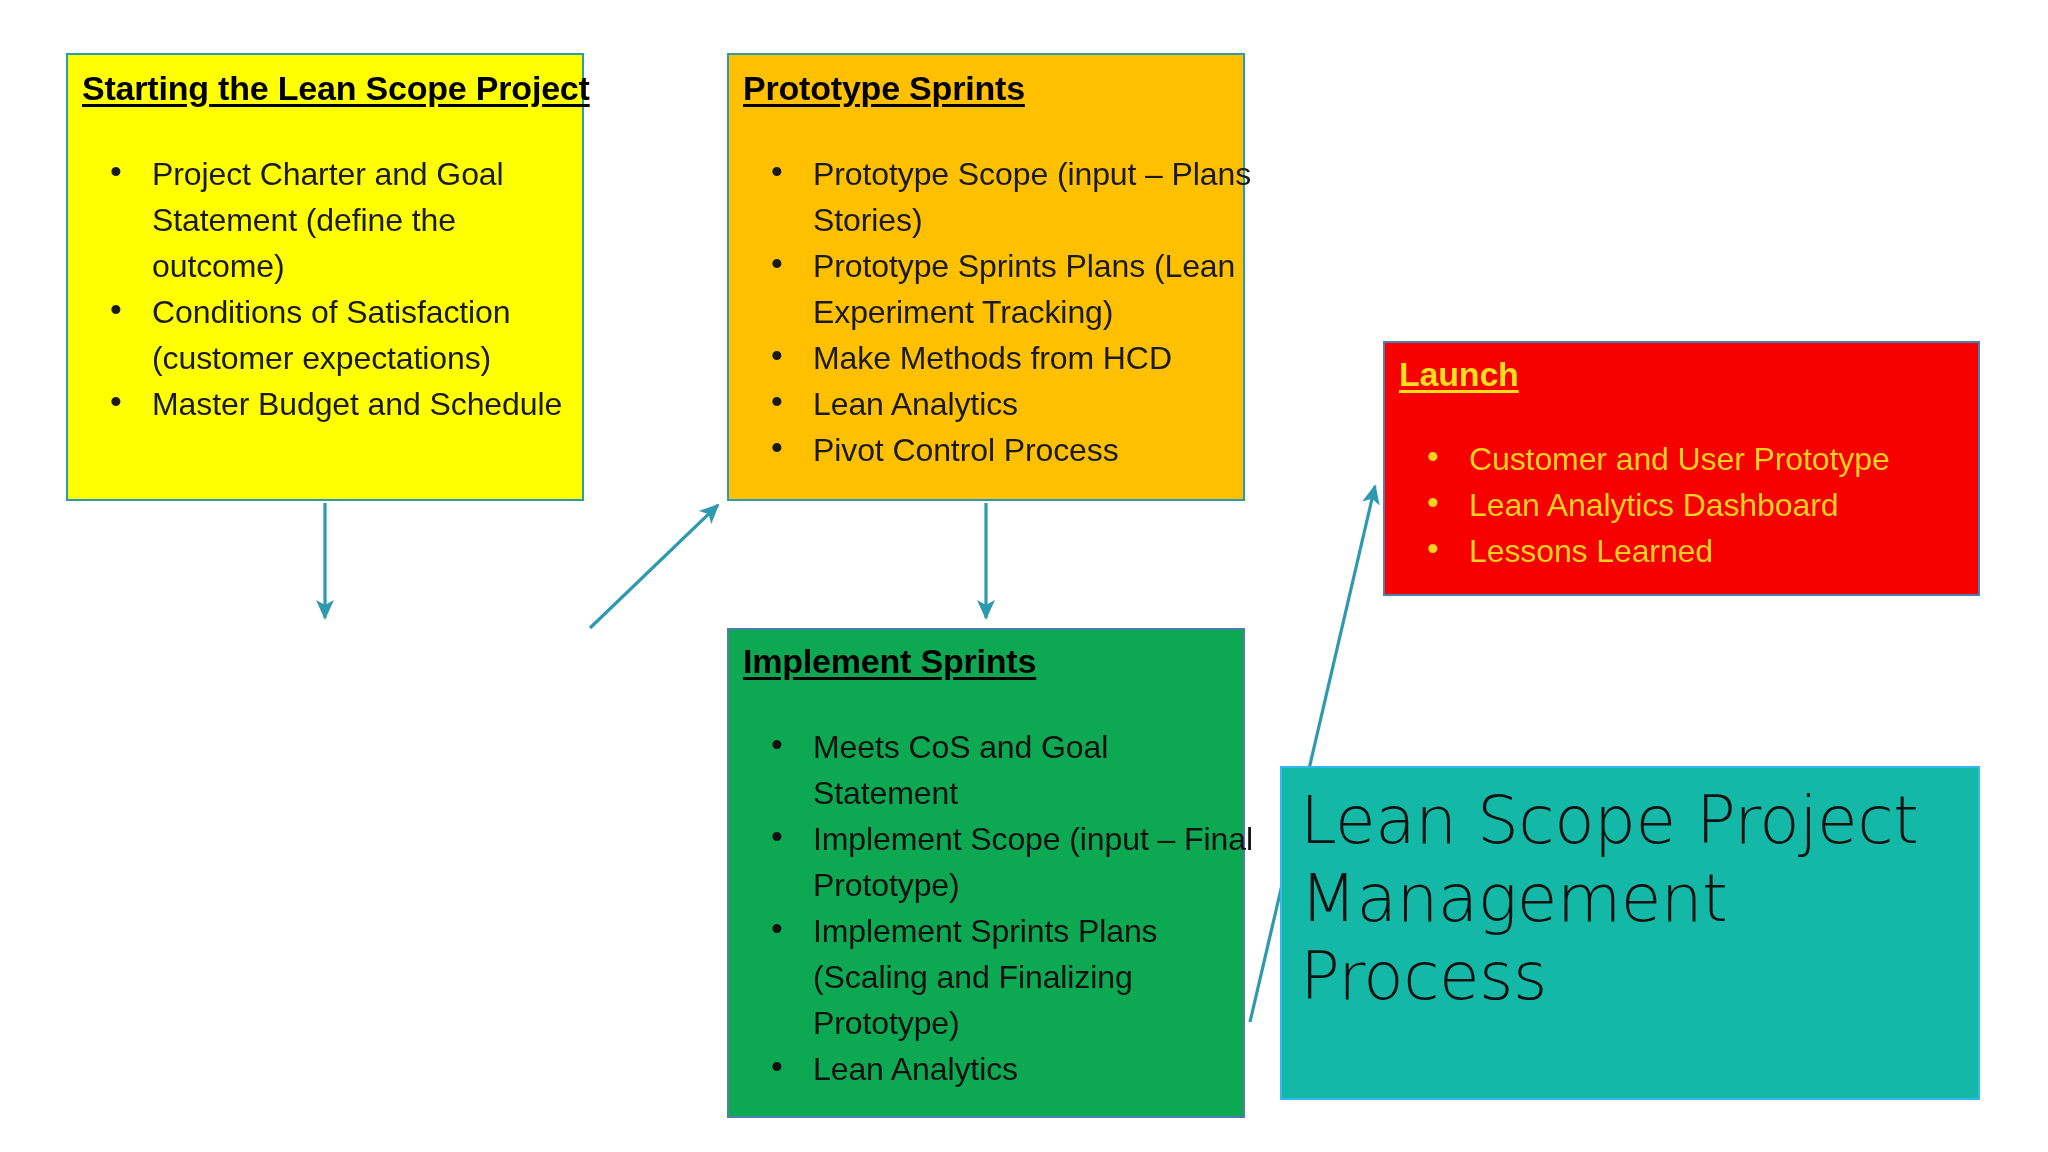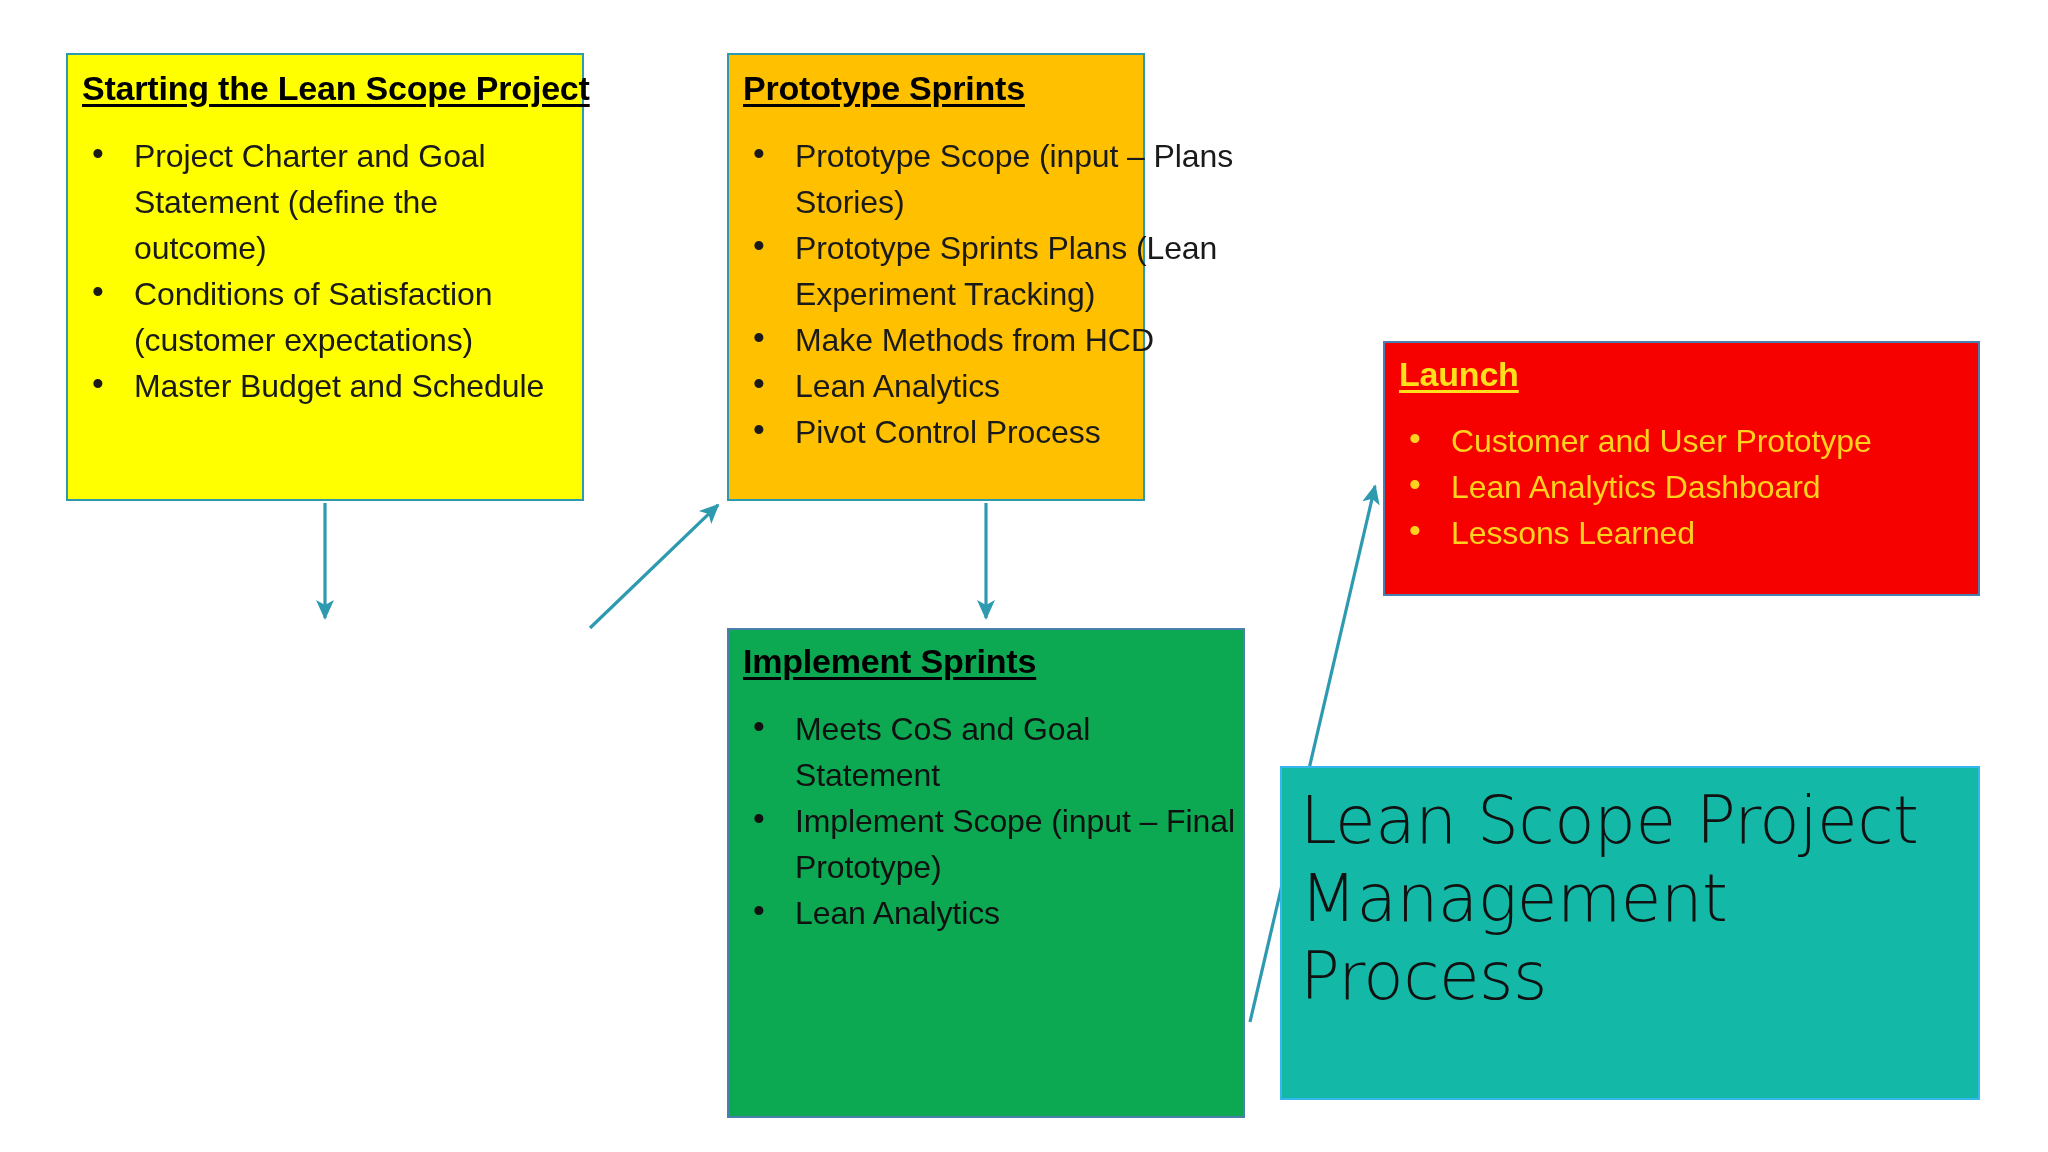--- a/index.html
+++ b/index.html
@@ -28,21 +28,21 @@
     position: absolute;
     font-weight: bold;
     text-decoration: underline;
     text-underline-offset: 4px;
     white-space: nowrap;
     letter-spacing: -0.2px;
   }
   .box ul.bullets {
     position: absolute;
     list-style: none;
-    margin: 0;
+    margin: 18px;
     padding: 0;
   }
   .box ul.bullets li {
     position: relative;
     padding-left: 52px;
     margin: 0;
     letter-spacing: -0.1px;
   }
   .box ul.bullets li::before {
     content: "\2022";
@@ -56,21 +56,21 @@
   
   #box-start {
     left: 66px; top: 53px; width: 518px; height: 448px;
     background: #FFFF00;
   }
   #box-start .box-title { left: 14px; top: 14px; font-size: 34px; color: #000; }
   #box-start ul.bullets { left: 14px; top: 78px; width: 488px; font-size: 32px; line-height: 46px; color: #1a1a1a; }
 
   
   #box-proto {
-    left: 727px; top: 53px; width: 418px; height: 448px;
+    left: 727px; top: 53px; width: 518px; height: 448px;
     background: #FFC000;
   }
   #box-proto .box-title { left: 14px; top: 14px; font-size: 34px; color: #000; }
   #box-proto ul.bullets { left: 14px; top: 78px; width: 500px; font-size: 32px; line-height: 46px; color: #1a1a1a; }
 
   
   #box-launch {
     left: 1383px; top: 341px; width: 597px; height: 255px;
     background: #F70000;
     border-color: #4a7fae;
@@ -166,20 +166,21 @@
       <li>Lessons Learned</li>
     </ul>
   </div>
 
 
   <div class="box" id="box-implement">
     <div class="box-title">Implement Sprints</div>
     <ul class="bullets">
       <li>Meets CoS and Goal Statement</li>
       <li>Implement Scope (input – Final Prototype)</li>
+      <li>Implement Sprints Plans (Scaling and Finalizing Prototype)</li>
       <li>Lean Analytics</li>
     </ul>
   </div>
 
   <div id="title-box">
     <div class="title-text">Lean Scope Project Management Process</div>
   </div>
 
 </div>
 

